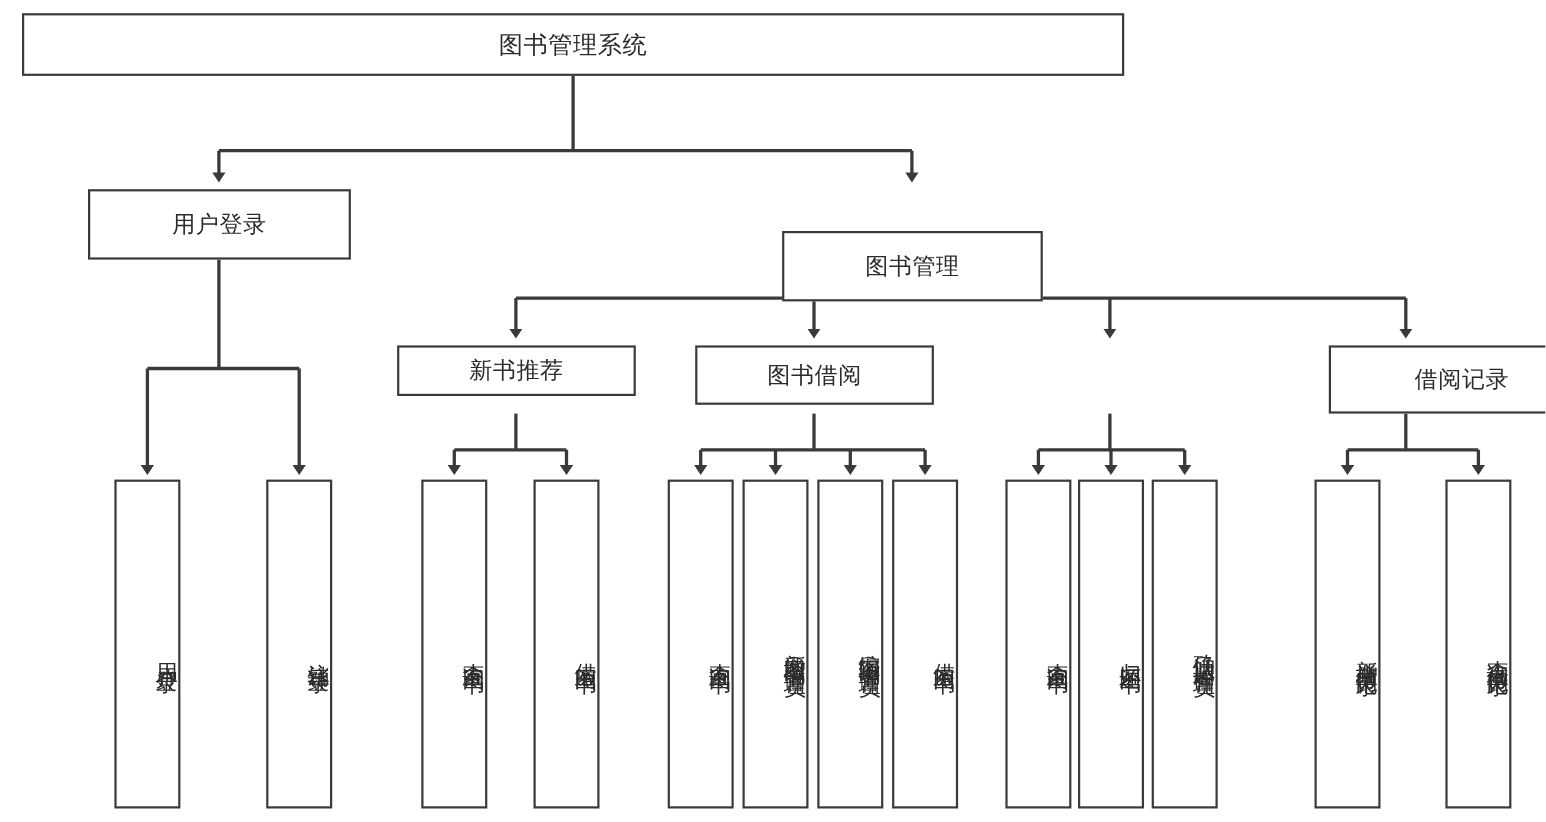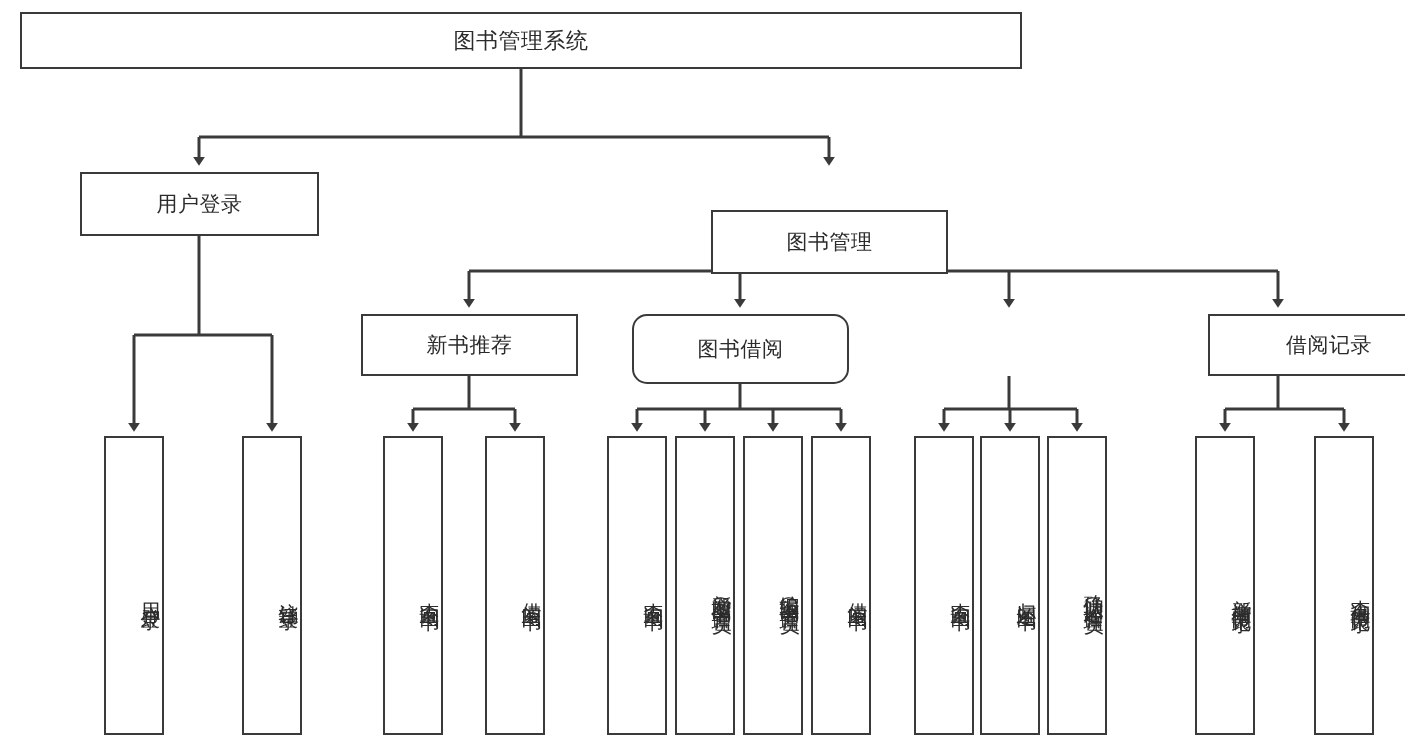--- a/index.html
+++ b/index.html
@@ -123,24 +123,24 @@
     <span class="lbl">图书管理系统</span>
   </div>
 
   <div class="node" style="left:80px; top:172px; width:239px; height:64px;">
     <span class="lbl">用户登录</span>
   </div>
   <div class="node" style="left:711px; top:172px; width:237px; height:64px;margin-top:38px;">
     <span class="lbl">图书管理</span>
   </div>
 
-  <div class="node" style="left:361px; top:314px; width:217px; height:62px;">
+  <div class="node" style="left:361px; top:314px; width:217px; height:46px;">
     <span class="lbl">新书推荐</span>
   </div>
-  <div class="node" style="left:632px; top:314px; width:217px; height:70px;border-radius:15px;">
+  <div class="node" style="left:632px; top:314px; width:217px; height:54px;">
     <span class="lbl">图书借阅</span>
   </div>
   <div class="node" style="left:1208px; top:314px; width:242px; height:62px;">
     <span class="lbl">借阅记录</span>
   </div>
 
   <div class="node leaf" style="left:104px; top:436px; width:60px; height:299px;">
     <span class="lbl">用户登录</span>
   </div>
   <div class="node leaf" style="left:242px; top:436px; width:60px; height:299px;">

